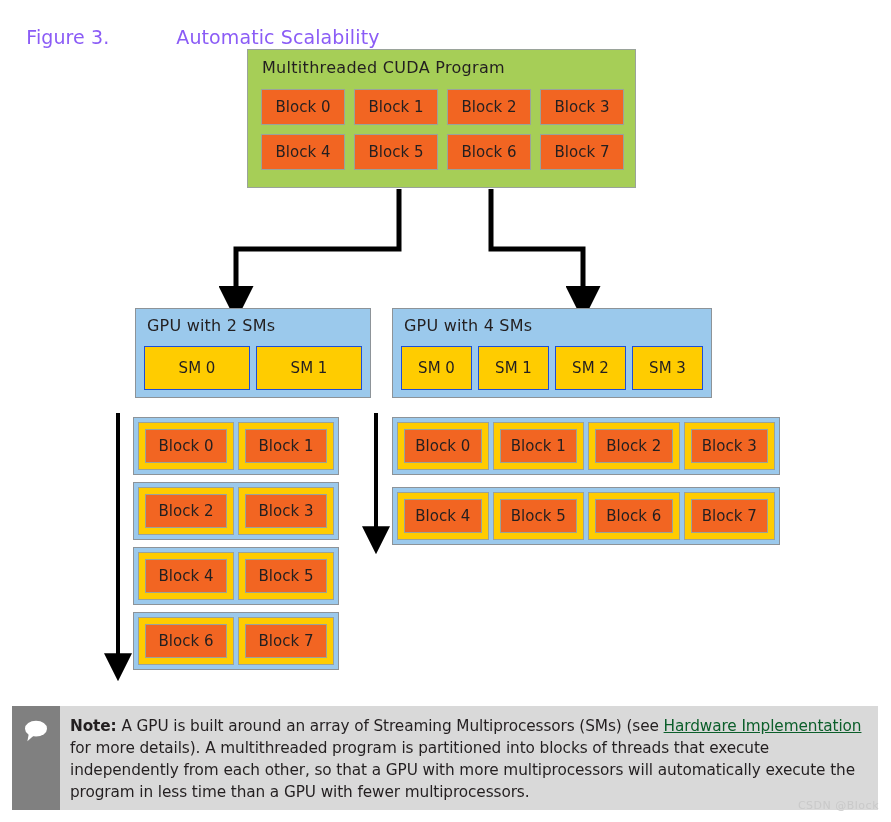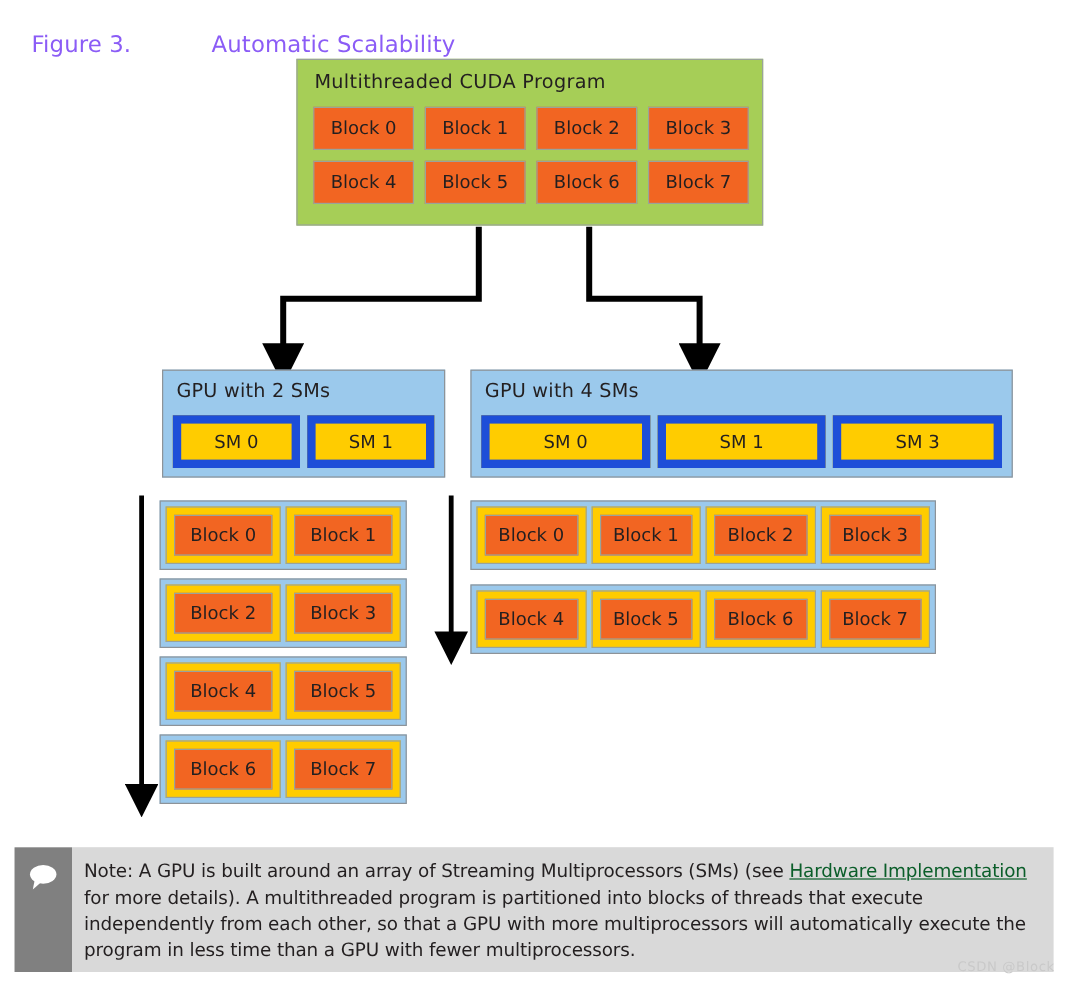--- a/index.html
+++ b/index.html
@@ -100,21 +100,21 @@
     left: 8px;
     top: 37px;
     right: 8px;
     bottom: 7px;
     display: flex;
     gap: 6px;
   }
   .sm-cell {
     flex: 1 1 0;
     background: #FFCC00;
-    border: 7px solid #1d4ed8;
+    border: 1px solid #1d4ed8;
     box-sizing: border-box;
     display: flex;
     align-items: center;
     justify-content: center;
     font-size: 15px;
     color: #231f20;
   }
 
   
   .block-row {
@@ -175,21 +175,21 @@
   #note-text {
     position: absolute;
     left: 58px;
     top: 9px;
     right: 10px;
     font-size: 15.3px;
     line-height: 22px;
     color: #231f20;
     letter-spacing: -0.1px;
   }
-  #note-text b { font-weight: normal; }
+  #note-text b { font-weight: bold; }
   #note-text .lnk {
     color: #0b5e2a;
     text-decoration: underline;
     text-align: right;
   }
 
   #watermark {
     position: absolute;
     right: 12px;
     top: 799px;
@@ -272,25 +272,26 @@
 
 <div class="block-row" style="left:133px; top:612px; width:206px; height:58px;">
   <div class="sm-slot">
     <div class="sched-block">Block 6</div>
   </div>
   <div class="sm-slot">
     <div class="sched-block">Block 7</div>
   </div>
 </div>
 
-<div class="gpu-header" style="left:392px; top:308px; width:452px; height:90px;">
+<div class="gpu-header" style="left:392px; top:308px; width:320px; height:90px;">
   <div class="gpu-label">GPU with 4 SMs</div>
   <div class="sm-row">
     <div class="sm-cell">SM 0</div>
     <div class="sm-cell">SM 1</div>
+    <div class="sm-cell">SM 2</div>
     <div class="sm-cell">SM 3</div>
   </div>
 </div>
 
 <div class="block-row" style="left:392px; top:417px; width:388px; height:58px;">
   <div class="sm-slot">
     <div class="sched-block">Block 0</div>
   </div>
   <div class="sm-slot">
     <div class="sched-block">Block 1</div>

